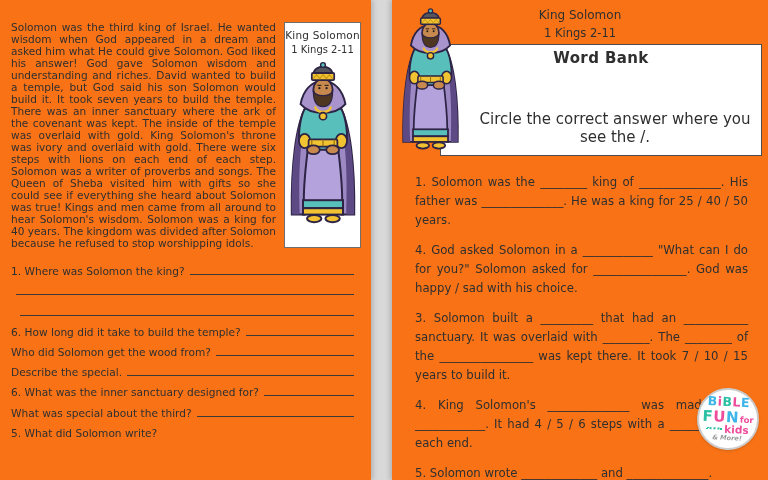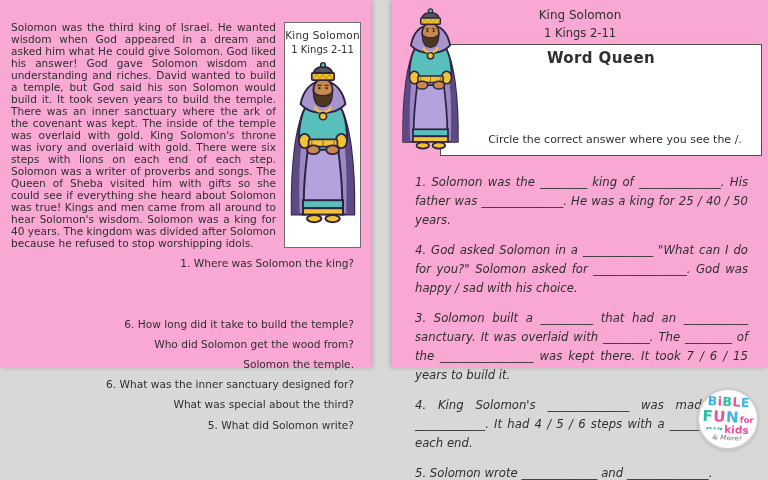--- a/index.html
+++ b/index.html
@@ -1,57 +1,57 @@
 <!DOCTYPE html>
 <html><head>
 <meta charset="utf-8">
 <style>
   * { box-sizing: border-box; margin: 0; padding: 0; }
   html, body { width: 768px; height: 480px; overflow: hidden; }
   body { font-family: "DejaVu Sans", "Liberation Sans", sans-serif; background: #d8d8d8; }
   .canvas { position: relative; width: 768px; height: 480px; background: #d8d8d8; }
 
-  .page { position: absolute; top: 0; height: 368px; background: #f9a8d4; color: #2f2f2f; }
+  .page { position: absolute; top: 0; height: 480px; background: #f97316; color: #2f2f2f; }
   .page-left  { left: 0; width: 371px; box-shadow: 2px 0 5px rgba(0,0,0,.18); }
   .page-right { left: 392px; width: 376px; box-shadow: -2px 0 5px rgba(0,0,0,.18); }
 
   
   .passage-area { padding: 21px 10px 0 11px; }
   .solomon-card {
     float: right; width: 77px; height: 226px; margin: 1px 0 6px 8px;
     border: 1px solid #6e6e6e; text-align: center; padding-top: 6px; background:#fff;
   }
   .card-title { font-size: 10.5px; letter-spacing: .2px; }
   .card-sub   { font-size: 10px; margin-top: 3px; }
   .king-sm { width: 72px; height: 178px; margin-top: 1px; }
 
   .passage { font-size: 10.55px; line-height: 12px; text-align: justify; }
 
   .questions { clear: both; padding: 3px 17px 0 11px; }
-  .qrow { display: flex; align-items: flex-end; height: 20.2px; font-size: 10.6px; flex-direction: column; }
+  .qrow { display: flex; align-items: flex-end; height: 20.2px; font-size: 10.6px; }
   .qrow .qlabel { white-space: nowrap; }
-  .qrow.sub  .qlabel { margin-left: 13px; }
+  .qrow.sub  .qlabel { }
   .qrow.cont .qline  { margin-left: 9px; }
   .qline { flex: 1 1 auto; border-bottom: 1.2px solid #3a3a3a; margin-left: 5px; margin-bottom: 2px; min-height: 1px; }
 
   
   .r-title { position: absolute; top: 8px;  left: 0; width: 100%; text-align: center; font-size: 12px; z-index: 1; }
   .r-sub   { position: absolute; top: 26px; left: 0; width: 100%; text-align: center; font-size: 11.5px; z-index: 1; }
   .king-lg { position: absolute; left: 7px; top: 3px; width: 63px; height: 156px; z-index: 3; }
 
   .wordbank {
     position: absolute; left: 48px; top: 44px; width: 322px; height: 112px;
     border: 1.4px solid #4d4d4d; background: #fff; z-index: 2; padding-top: 4px;
   }
   .wb-title { text-align: center; font-size: 15px; font-weight: bold; letter-spacing: .4px; }
   .wb-words { margin-top: 4px; padding: 0 8px 0 36px; text-align: center; font-size: 10.7px; line-height: 15px; }
-  .wb-instruction { position: absolute; bottom: 9px; left: 36px; right: 8px; text-align: center; font-size: 11px; }
+  .wb-instruction { position: absolute; bottom: 9px; left: 36px; right: 8px; text-align: center; font-size: 15px; }
 
   .r-questions { position: absolute; left: 23px; top: 173px; width: 333px; font-size: 11.7px; line-height: 19px; text-align: justify; z-index: 1; }
-  .r-questions p { margin-bottom: 11px; font-style: italic; }
+  .r-questions p { margin-bottom: 11px; }
 
   
   .logo {
     position: absolute; right: 9px; top: 388px; width: 62px; height: 62px; border-radius: 50%;
     background: #fff; border: 2px solid #cccccc; z-index: 4; transform: rotate(3deg);
     display: flex; flex-direction: column; align-items: center; justify-content: center;
     font-weight: bold; line-height: 1; box-shadow: 0 1px 3px rgba(0,0,0,.15);
   }
   .logo-bible { font-size: 12.5px; letter-spacing: .5px; }
   .logo-funrow { display: flex; align-items: baseline; margin-top: 1px; }
@@ -143,21 +143,21 @@
       </div>
       <div class="qrow">
         <span class="qlabel">6. How long did it take to build the temple?</span>
         <span class="qline"></span>
       </div>
       <div class="qrow sub">
         <span class="qlabel">Who did Solomon get the wood from?</span>
         <span class="qline"></span>
       </div>
       <div class="qrow sub">
-        <span class="qlabel">Solomon the temple.</span>
+        <span class="qlabel">Describe the special.</span>
         <span class="qline"></span>
       </div>
       <div class="qrow">
         <span class="qlabel">6. What was the inner sanctuary designed for?</span>
         <span class="qline"></span>
       </div>
       <div class="qrow sub">
         <span class="qlabel">What was special about the third?</span>
         <span class="qline"></span>
       </div>
@@ -171,28 +171,28 @@
 
   <div class="page page-right">
     <div class="r-title">King Solomon</div>
     <div class="r-sub">1 Kings 2-11</div>
 
     <svg class="king-lg">
         <use href="#king-figure"></use>
       </svg>
 
     <div class="wordbank">
-      <div class="wb-title">Word Queen</div>
+      <div class="wb-title">Word Bank</div>
       <div class="wb-instruction">Circle the correct answer where you see the /.</div>
     </div>
 
     <div class="r-questions">
       <p>1. Solomon was the ________ king of ______________. His father was ______________. He was a king for 25 / 40 / 50 years.</p>
       <p>4. God asked Solomon in a ____________ "What can I do for you?" Solomon asked for ________________. God was happy / sad with his choice.</p>
-      <p>3. Solomon built a _________ that had an ___________ sanctuary. It was overlaid with ________. The ________ of the ________________ was kept there. It took 7 / 6 / 15 years to build it.</p>
+      <p>3. Solomon built a _________ that had an ___________ sanctuary. It was overlaid with ________. The ________ of the ________________ was kept there. It took 7 / 10 / 15 years to build it.</p>
       <p>4. King Solomon's ______________ was made from ____________. It had 4 / 5 / 6 steps with a __________ on each end.</p>
       <p>5. Solomon wrote _____________ and ______________.</p>
 
     </div>
 
     <div class="logo">
       <div class="logo-bible">
         <span class="c-blue">B</span><span class="c-pink">i</span><span class="c-teal">B</span><span class="c-pink">L</span><span class="c-blue">E</span>
       </div>
       <div class="logo-funrow">

